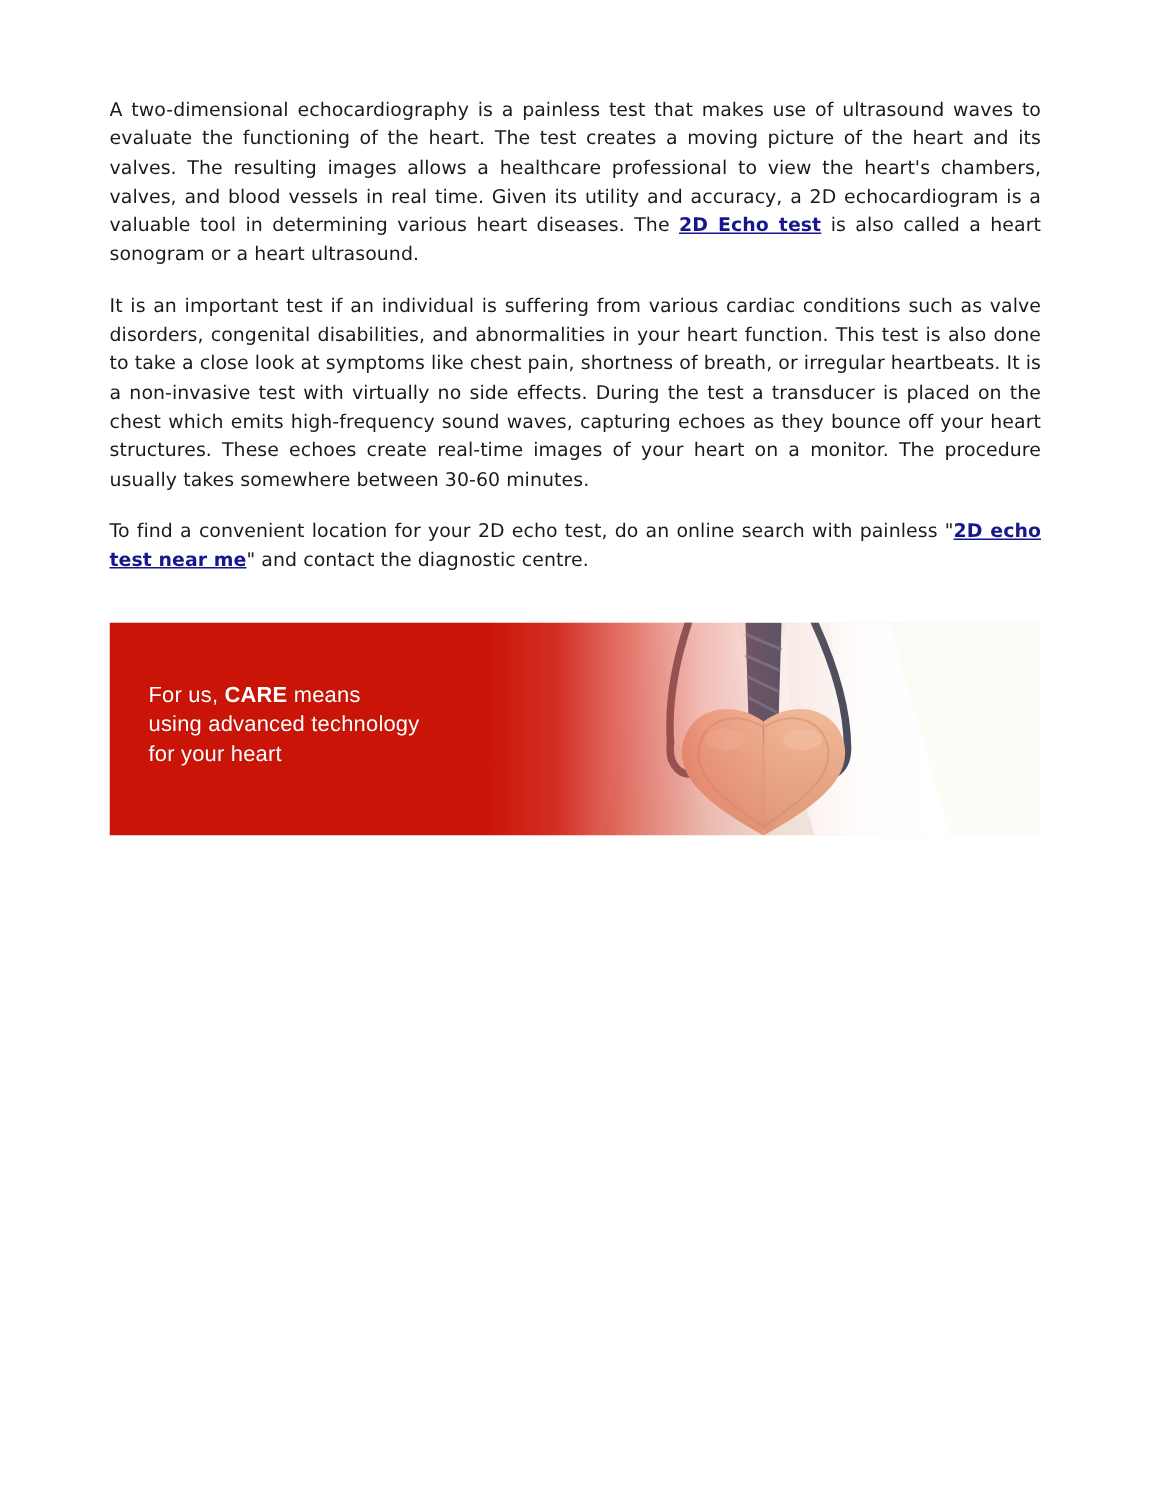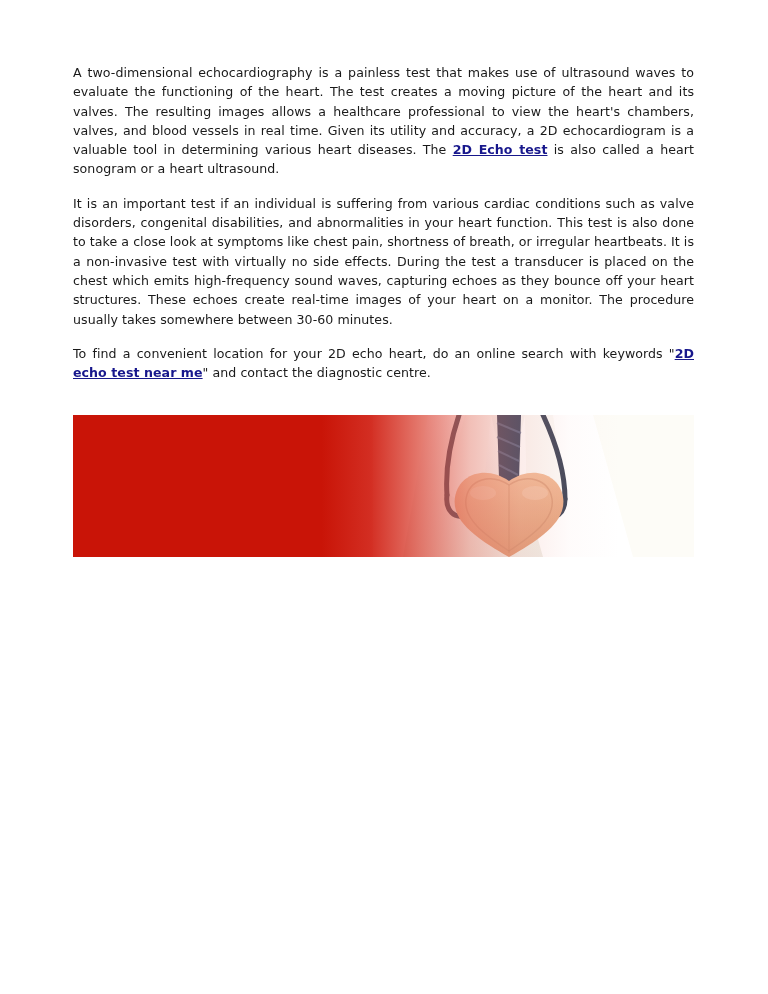--- a/index.html
+++ b/index.html
@@ -91,21 +91,21 @@
 <body>
 
 <div class="page">
 
   <div class="content">
 
     <p class="para"><span>A two-dimensional echocardiography is a painless test that makes use of ultrasound waves to evaluate the functioning of the heart. The test creates a moving picture of the heart and its valves. The resulting images allows a healthcare professional to view the heart's chambers, valves, and blood vessels in real time. Given its utility and accuracy, a 2D echocardiogram is a valuable tool in determining various heart diseases. The </span><a class="doclink" href="#">2D Echo test</a><span> is also called a heart sonogram or a heart ultrasound.</span></p>
 
     <p class="para"><span>It is an important test if an individual is suffering from various cardiac conditions such as valve disorders, congenital disabilities, and abnormalities in your heart function. This test is also done to take a close look at symptoms like chest pain, shortness of breath, or irregular heartbeats. It is a non-invasive test with virtually no side effects. During the test a transducer is placed on the chest which emits high-frequency sound waves, capturing echoes as they bounce off your heart structures. These echoes create real-time images of your heart on a monitor. The procedure usually takes somewhere between 30-60 minutes.</span></p>
 
-    <p class="para"><span>To find a convenient location for your 2D echo heart, do an online search with keywords "</span><a class="doclink" href="#">2D echo test near me</a><span>" and contact the diagnostic centre.</span></p>
+    <p class="para"><span>To find a convenient location for your 2D echo test, do an online search with painless "</span><a class="doclink" href="#">2D echo test near me</a><span>" and contact the diagnostic centre.</span></p>
 
   </div>
 
   <div class="banner-wrap">
 
     <div class="banner-photo">
       <svg viewBox="0 0 621 142" preserveAspectRatio="none" xmlns="http://www.w3.org/2000/svg" aria-hidden="true">
         <defs>
           <linearGradient id="coatShade" x1="0" y1="0" x2="0" y2="1">
             <stop offset="0" stop-color="#ffffff"></stop>
@@ -161,16 +161,21 @@
           <ellipse cx="410" cy="78" rx="13" ry="7" fill="#f3c0a0" opacity="0.55"></ellipse>
           <ellipse cx="462" cy="78" rx="13" ry="7" fill="#f3c0a0" opacity="0.55"></ellipse>
         </g>
 
         <rect x="0" y="0" width="621" height="142" fill="#ffffff" opacity="0.10"></rect>
       </svg>
     </div>
 
     <div class="banner-gradient"></div>
 
+    <div class="banner-text">
+      <div class="banner-line"><span>For us, </span><span class="strong">CARE</span><span> means</span></div>
+      <div class="banner-line">using advanced technology</div>
+      <div class="banner-line">for your heart</div>
+    </div>
 
   </div>
 
 </div>
 
 </body></html>

